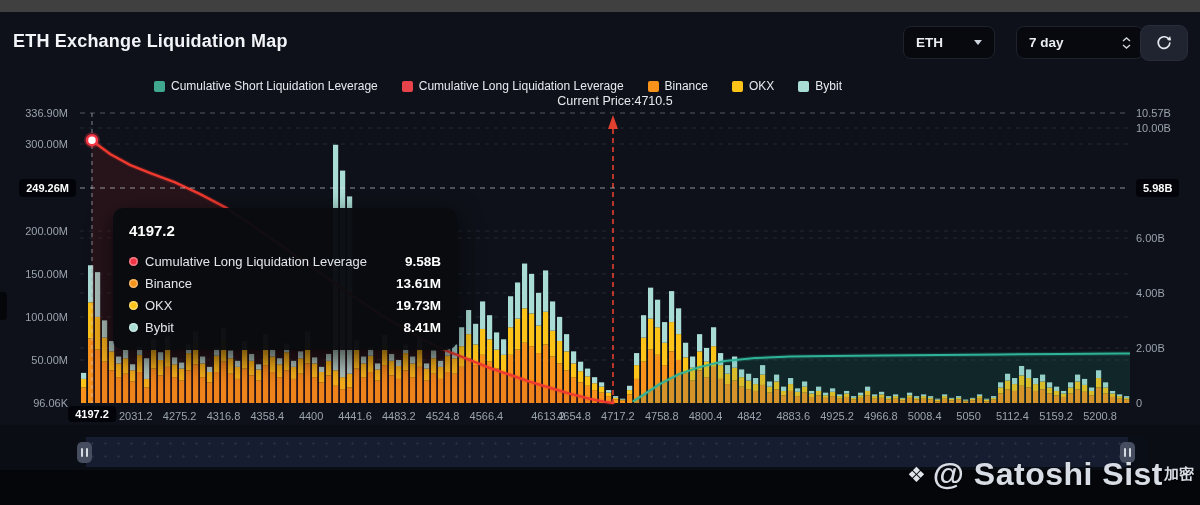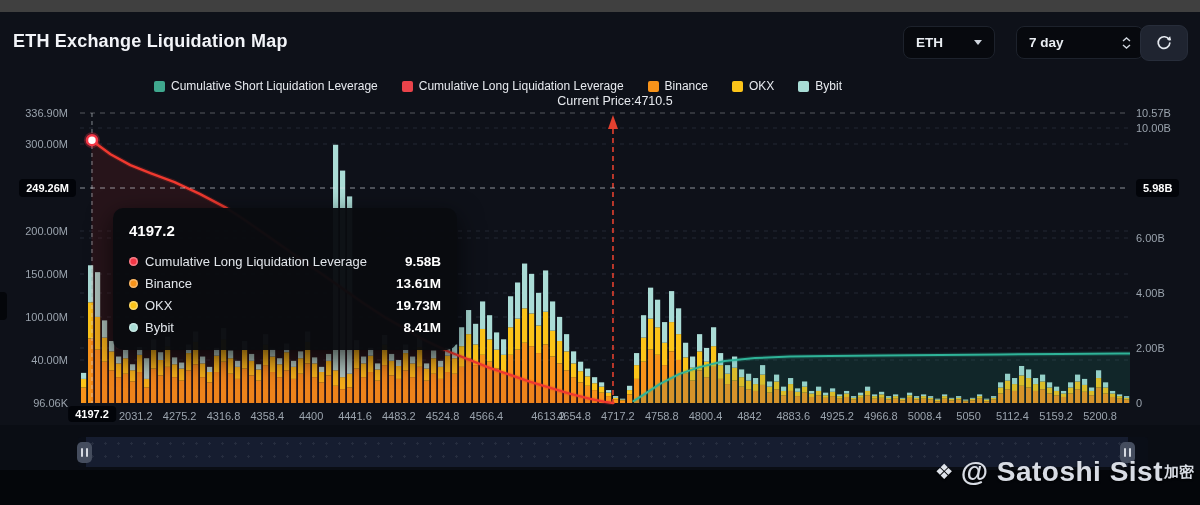--- a/index.html
+++ b/index.html
@@ -52,21 +52,21 @@
   #slider-range { position:absolute; left:86px; top:437px; width:1042px; height:30px; background:#161d30;
     background-image:radial-gradient(rgba(255,255,255,.07) 1px, transparent 1.4px); background-size:13px 13px; }
   .slider-handle { position:absolute; top:442px; width:15px; height:21px; background:#454d5e; border-radius:5px;
     display:flex; align-items:center; justify-content:center; gap:2.5px; cursor:ew-resize; z-index:3; }
   .slider-handle i { display:block; width:2px; height:9px; background:#d6dae1; border-radius:1px; }
   #handle-left { left:77px; } #handle-right { left:1120px; }
   #bottom-strip { position:absolute; left:0; top:470px; width:1200px; height:35px; background:#04060a; }
   #channel-mark { position:absolute; right:6px; top:456px; display:flex; align-items:center; color:rgba(228,232,240,.95);
     text-shadow:0 1px 2px rgba(0,0,0,.8); z-index:6; }
   #channel-mark .dmd { font-size:21px; margin-right:7px; color:#dfe3ea; }
-  #channel-mark .txt { font-size:28px; font-weight:bold; letter-spacing:.5px; }
+  #channel-mark .txt { font-size:32px; font-weight:bold; letter-spacing:.5px; }
   #channel-mark .sfx { font-size:15px; font-weight:bold; margin-left:1px; }
   #edge-tab { position:absolute; left:0; top:292px; width:7px; height:28px; background:#04060a; border-radius:0 4px 4px 0; }
 </style>
 </head>
 <body>
 
 <div id="app">
   <div id="panel"></div>
   <div id="edge-tab"></div>
 
@@ -118,21 +118,21 @@
     </div>
   <div id="current-price">Current Price:4710.5</div>
 
   <div id="left-axis">
       <span class="tick" style="top: 3px;">336.90M</span>
       <span class="tick" style="top: 34px;">300.00M</span>
       <span class="tick hl" style="top: 78px;">249.26M</span>
       <span class="tick" style="top: 121px;">200.00M</span>
       <span class="tick" style="top: 164px;">150.00M</span>
       <span class="tick" style="top: 207px;">100.00M</span>
-      <span class="tick" style="top: 250px;">40.00M</span>
+      <span class="tick" style="top: 250px;">50.00M</span>
       <span class="tick" style="top: 293px;">96.06K</span>
     </div>
   <div id="right-axis">
       <span class="tick" style="top: 3px;">10.57B</span>
       <span class="tick" style="top: 18px;">10.00B</span>
       <span class="tick hl" style="top: 78px;">5.98B</span>
       <span class="tick" style="top: 128px;">6.00B</span>
       <span class="tick" style="top: 183px;">4.00B</span>
       <span class="tick" style="top: 238px;">2.00B</span>
       <span class="tick" style="top: 293px;">0</span>

